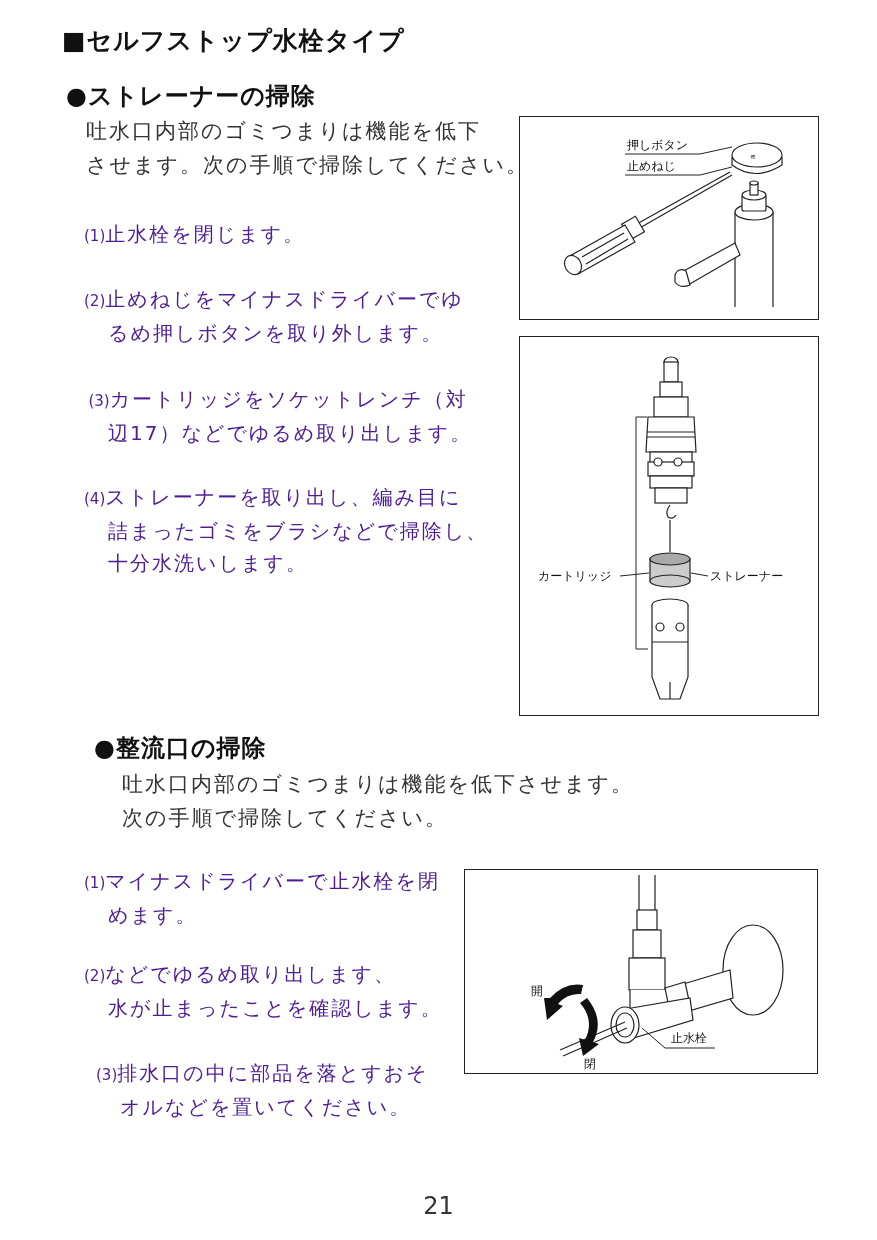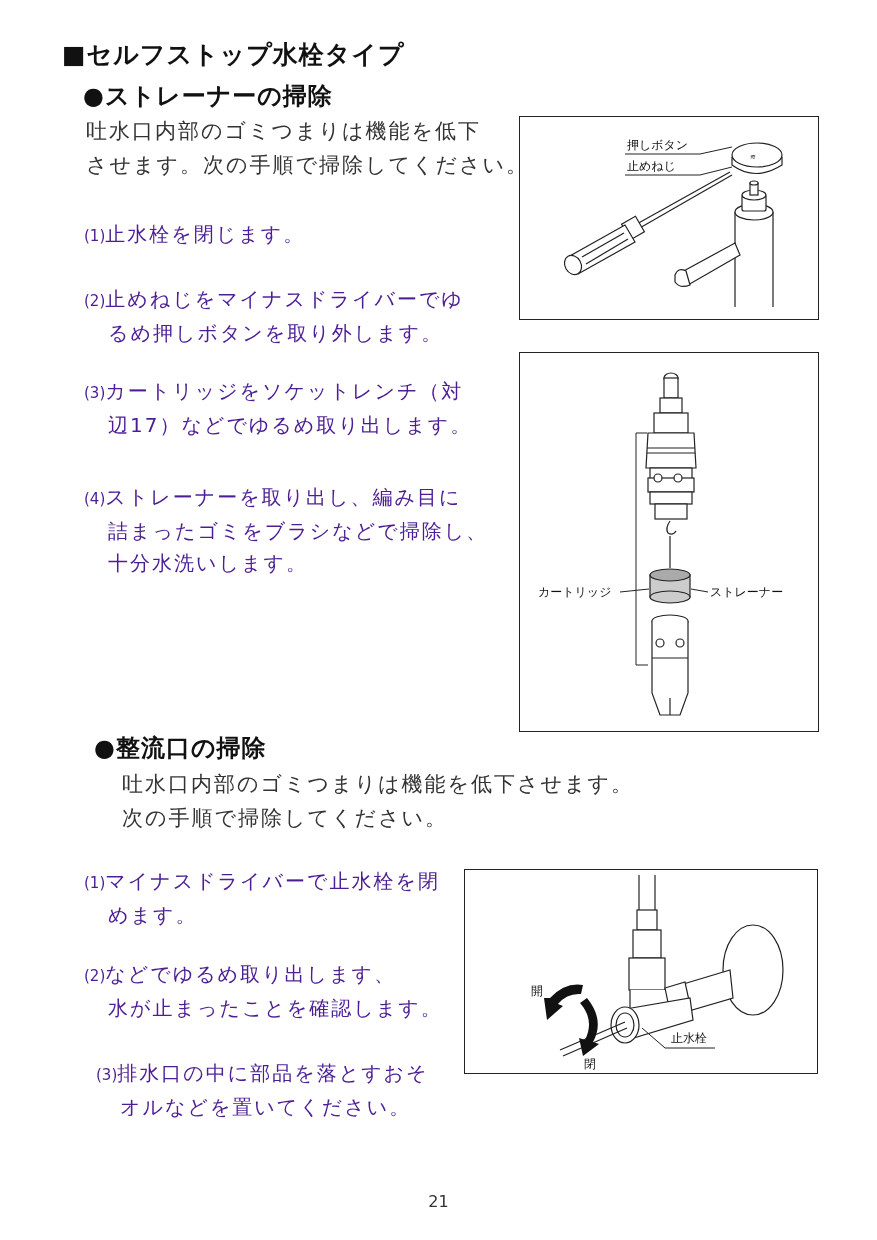--- a/index.html
+++ b/index.html
@@ -1,49 +1,49 @@
 <!DOCTYPE html>
 <html><head>
 <meta charset="utf-8">
 <style>
   html,body{margin:0;padding:0;background:#fff;}
   body{width:877px;height:1240px;position:relative;overflow:hidden;
        font-family:"DejaVu Sans","Liberation Sans",sans-serif;color:#222;}
   .abs{position:absolute;}
-  .h1{left:62px;top:38px;font-size:25px;font-weight:bold;letter-spacing:1px;color:#111;}
-  .h2{left:83px;top:80px;font-size:24px;font-weight:bold;letter-spacing:1px;color:#111;}
+  .h1{left:62px;top:24px;font-size:25px;font-weight:bold;letter-spacing:1px;color:#111;}
+  .h2{left:66px;top:80px;font-size:24px;font-weight:bold;letter-spacing:1px;color:#111;}
   .h2b{left:66px;top:732px;font-size:24px;font-weight:bold;letter-spacing:1px;color:#111;margin-left:28px;}
   .para{font-size:21px;line-height:34px;letter-spacing:2px;color:#333;white-space:nowrap;}
   .step{font-size:20px;line-height:32px;letter-spacing:2px;color:#4c1d95;white-space:nowrap;}
   .step .num{font-size:15px;letter-spacing:0;}
   .step .cont{padding-left:24px;display:block;}
   .fig{border:1px solid #222;background:#fff;}
   .fig svg{display:block;}
-  .pageno{left:0;width:877px;top:1192px;text-align:center;font-size:16px;color:#333;}
+  .pageno{left:0;width:877px;top:1192px;text-align:center;font-size:24px;color:#333;}
   .lbl{font-size:12px;fill:#111;font-family:"DejaVu Sans",sans-serif;}
 </style>
 </head>
 <body>
 
 <div class="abs h1">■セルフストップ水栓タイプ</div>
 <div class="abs h2">●ストレーナーの掃除</div>
 
 <div class="abs para" style="left:86px;top:114px;">
   <div>吐水口内部のゴミつまりは機能を低下</div>
   <div>させます。次の手順で掃除してください。</div>
 </div>
 
 <div class="abs step" style="left:84px;top:218px;">
   <span class="num">(1)</span><span>止水栓を閉じます。</span>
 </div>
 <div class="abs step" style="left:84px;top:283px;">
   <span class="num">(2)</span><span>止めねじをマイナスドライバーでゆ</span>
   <span class="cont">るめ押しボタンを取り外します。</span>
 </div>
-<div class="abs step" style="left:84px;top:375px;">
+<div class="abs step" style="left:84px;top:383px;text-align:center;">
   <span class="num">(3)</span><span>カートリッジをソケットレンチ（対</span>
   <span class="cont">辺17）などでゆるめ取り出します。</span>
 </div>
 <div class="abs step" style="left:84px;top:481px;">
   <span class="num">(4)</span><span>ストレーナーを取り出し、編み目に</span>
   <span class="cont">詰まったゴミをブラシなどで掃除し、</span>
   <span class="cont">十分水洗いします。</span>
 </div>
 
 <div class="abs fig" style="left:519px;top:116px;width:298px;height:202px;">
@@ -80,21 +80,21 @@
       <line x1="105" y1="37" x2="180" y2="37"></line>
         <line x1="180" y1="37" x2="212" y2="30"></line>
       <line x1="105" y1="58" x2="180" y2="58"></line>
         <line x1="180" y1="58" x2="212" y2="50"></line>
     </g>
     <text class="lbl" x="107" y="32">押しボタン</text>
     <text class="lbl" x="107" y="53">止めねじ</text>
   </svg>
 </div>
 
-<div class="abs fig" style="left:519px;top:336px;width:298px;height:378px;margin-top:16px;">
+<div class="abs fig" style="left:519px;top:336px;width:298px;height:378px;">
   <svg width="298" height="378" viewBox="0 0 298 378">
     <g stroke="#222" fill="#fff" stroke-width="1.2">
       <ellipse cx="151" cy="25" rx="7" ry="5"></ellipse>
       <rect x="144" y="25" width="14" height="20"></rect>
       <rect x="140" y="45" width="22" height="15"></rect>
       <rect x="134" y="60" width="34" height="20"></rect>
       <path d="M128 80 L174 80 L176 115 L126 115 Z"></path>
       <line x1="127" y1="95" x2="175" y2="95"></line>
         <line x1="127" y1="100" x2="175" y2="100"></line>
       <rect x="130" y="115" width="42" height="22"></rect>

